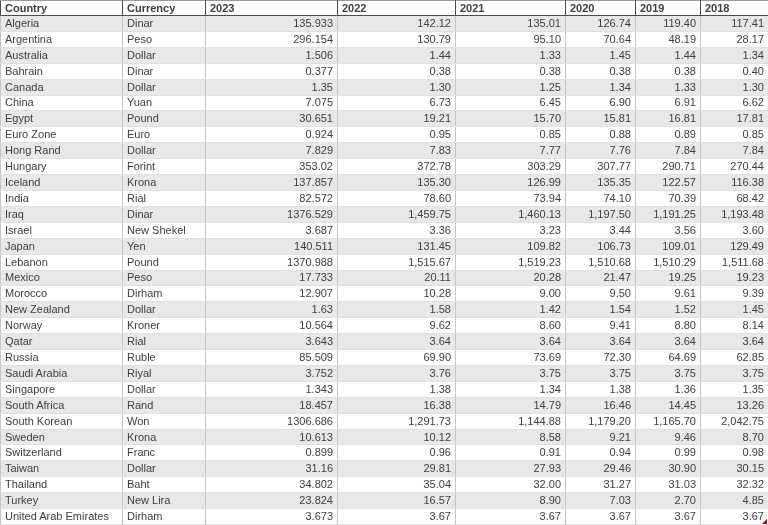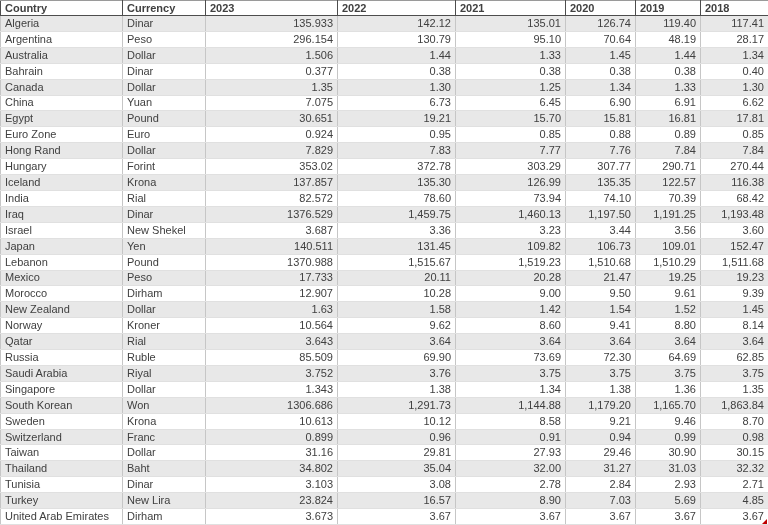--- a/index.html
+++ b/index.html
@@ -219,21 +219,21 @@
           <td class="num">3.60</td>
         </tr>
         <tr>
           <td class="txt">Japan</td>
           <td class="txt">Yen</td>
           <td class="num">140.511</td>
           <td class="num">131.45</td>
           <td class="num">109.82</td>
           <td class="num">106.73</td>
           <td class="num">109.01</td>
-          <td class="num">152.47</td>
+          <td class="num">129.49</td>
         </tr>
         <tr>
           <td class="txt">Lebanon</td>
           <td class="txt">Pound</td>
           <td class="num">1370.988</td>
           <td class="num">1,515.67</td>
           <td class="num">1,519.23</td>
           <td class="num">1,510.68</td>
           <td class="num">1,510.29</td>
           <td class="num">1,511.68</td>
@@ -312,28 +312,38 @@
           <td class="txt">Singapore</td>
           <td class="txt">Dollar</td>
           <td class="num">1.343</td>
           <td class="num">1.38</td>
           <td class="num">1.34</td>
           <td class="num">1.38</td>
           <td class="num">1.36</td>
           <td class="num">1.35</td>
         </tr>
         <tr>
+          <td class="txt">South Africa</td>
+          <td class="txt">Rand</td>
+          <td class="num">18.457</td>
+          <td class="num">16.38</td>
+          <td class="num">14.79</td>
+          <td class="num">16.46</td>
+          <td class="num">14.45</td>
+          <td class="num">13.26</td>
+        </tr>
+        <tr>
           <td class="txt">South Korean</td>
           <td class="txt">Won</td>
           <td class="num">1306.686</td>
           <td class="num">1,291.73</td>
           <td class="num">1,144.88</td>
           <td class="num">1,179.20</td>
           <td class="num">1,165.70</td>
-          <td class="num">1,863.84</td>
+          <td class="num">2,042.75</td>
         </tr>
         <tr>
           <td class="txt">Sweden</td>
           <td class="txt">Krona</td>
           <td class="num">10.613</td>
           <td class="num">10.12</td>
           <td class="num">8.58</td>
           <td class="num">9.21</td>
           <td class="num">9.46</td>
           <td class="num">8.70</td>
@@ -362,37 +372,27 @@
           <td class="txt">Thailand</td>
           <td class="txt">Baht</td>
           <td class="num">34.802</td>
           <td class="num">35.04</td>
           <td class="num">32.00</td>
           <td class="num">31.27</td>
           <td class="num">31.03</td>
           <td class="num">32.32</td>
         </tr>
         <tr>
-          <td class="txt">Tunisia</td>
-          <td class="txt">Dinar</td>
-          <td class="num">3.103</td>
-          <td class="num">3.08</td>
-          <td class="num">2.78</td>
-          <td class="num">2.84</td>
-          <td class="num">2.93</td>
-          <td class="num">2.71</td>
-        </tr>
-        <tr>
           <td class="txt">Turkey</td>
           <td class="txt">New Lira</td>
           <td class="num">23.824</td>
           <td class="num">16.57</td>
           <td class="num">8.90</td>
           <td class="num">7.03</td>
-          <td class="num">5.69</td>
+          <td class="num">2.70</td>
           <td class="num">4.85</td>
         </tr>
         <tr>
           <td class="txt">United Arab Emirates</td>
           <td class="txt">Dirham</td>
           <td class="num">3.673</td>
           <td class="num">3.67</td>
           <td class="num">3.67</td>
           <td class="num">3.67</td>
           <td class="num">3.67</td>

